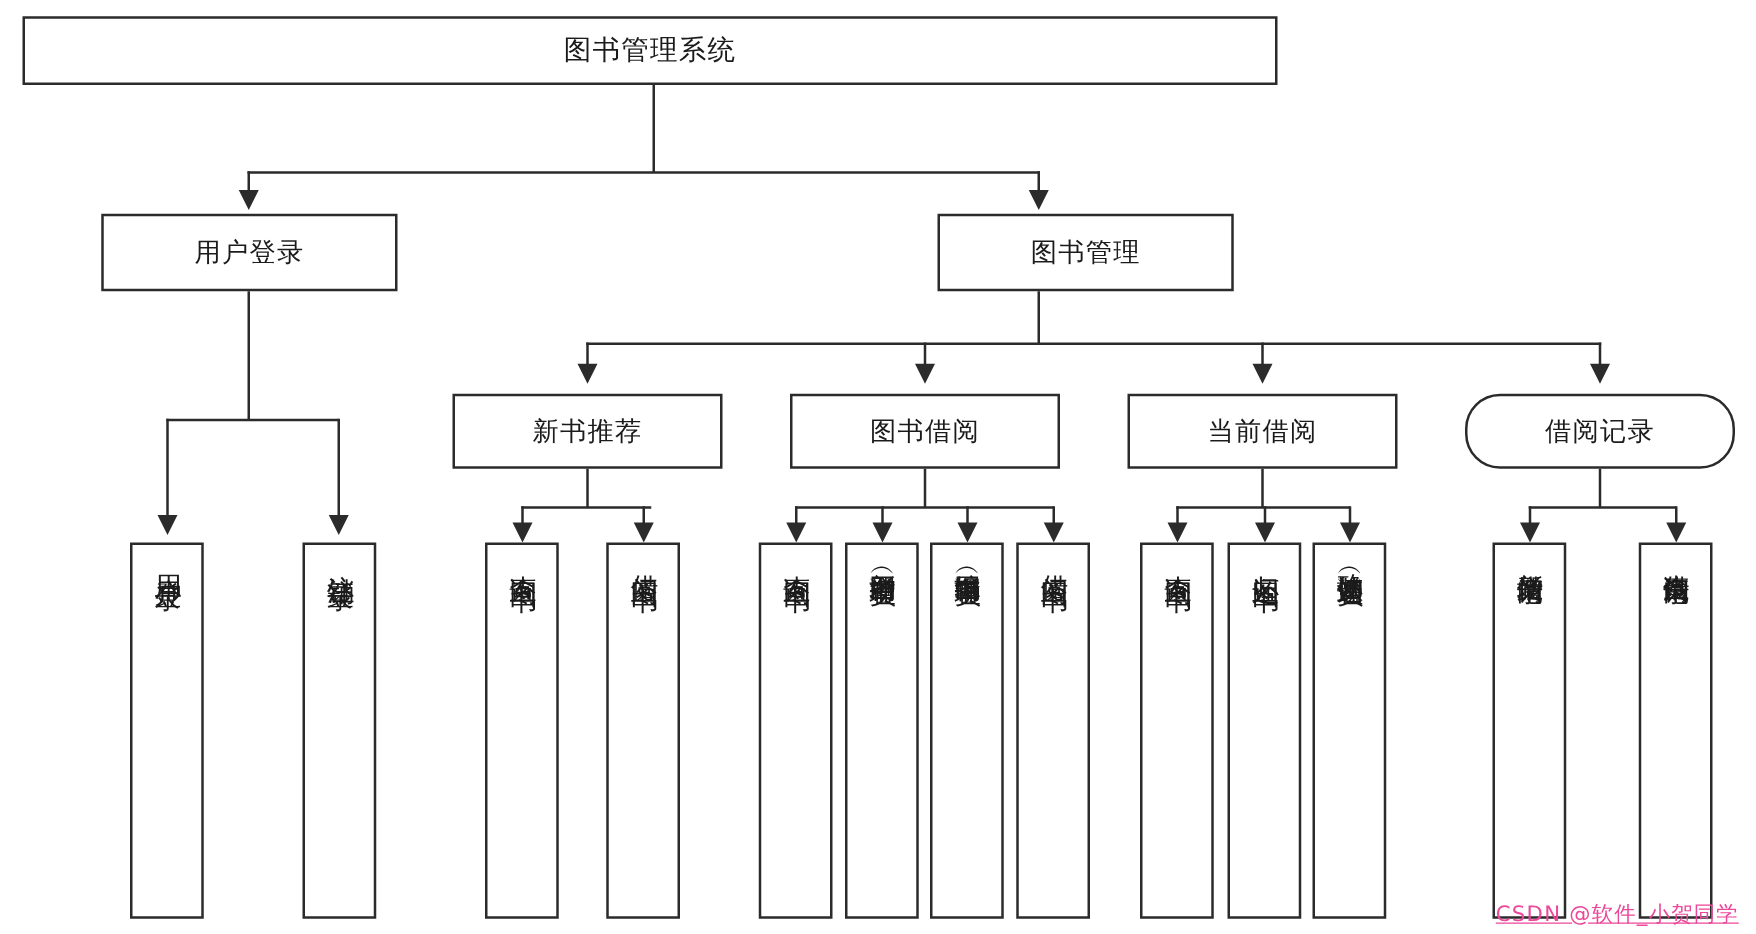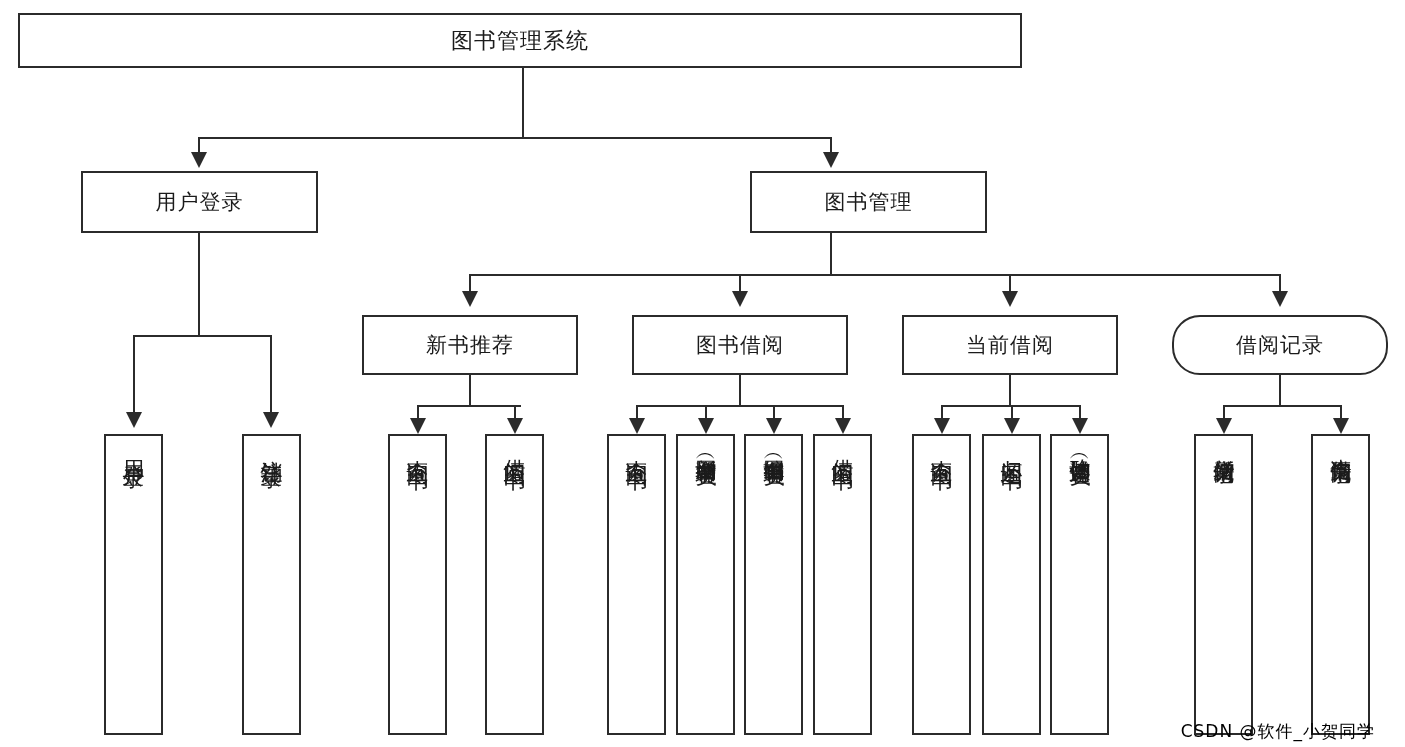--- a/index.html
+++ b/index.html
@@ -52,27 +52,28 @@
   .arrow{
     position:absolute;
     width:0;height:0;
     border-left:8px solid transparent;
     border-right:8px solid transparent;
     border-top:16px solid #2b2b2b;
   }
 
   .watermark{
     position:absolute;
-    right:30px;
+    right:14px;
     bottom:4px;
     font-size:17px;
-    color:#000000;
+    color:#ec4899;
     letter-spacing:1px;
     white-space:nowrap;
     pointer-events:none;
+    text-decoration:underline;
   }
 </style>
 </head>
 <body>
 
 <div id="stage">
 
   <div class="node h root" style="left:18px;top:13px;width:1004px;height:55px;">
     <span class="lbl">图书管理系统</span>
   </div>

